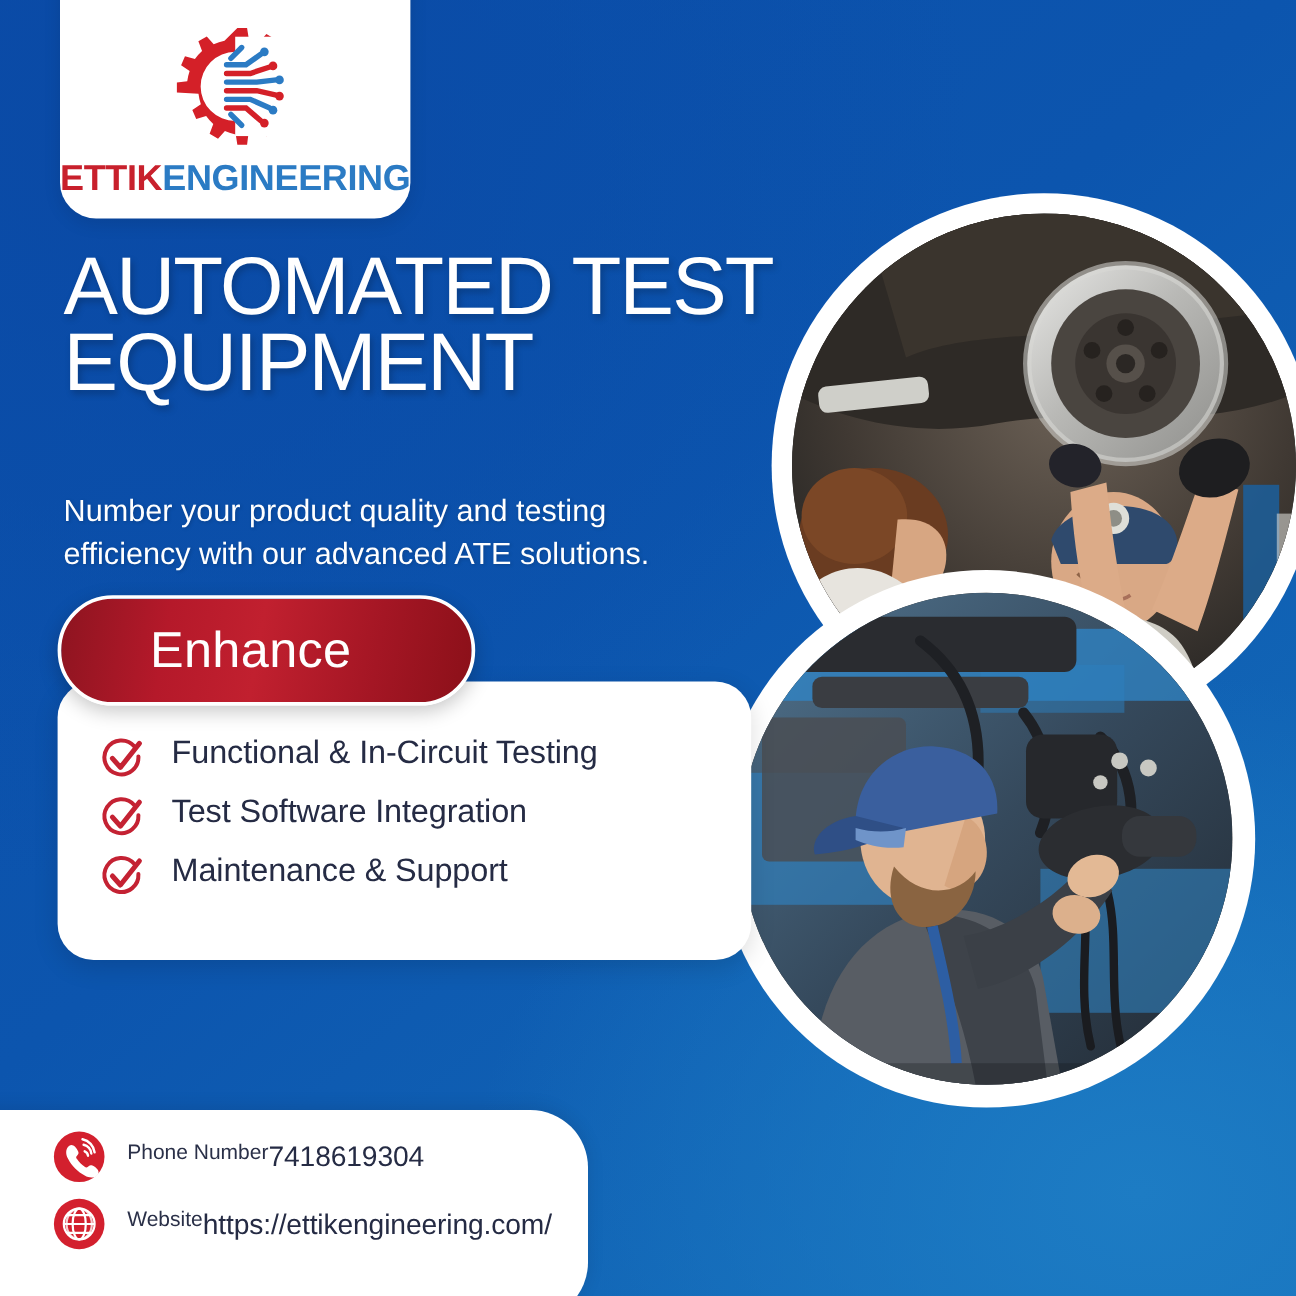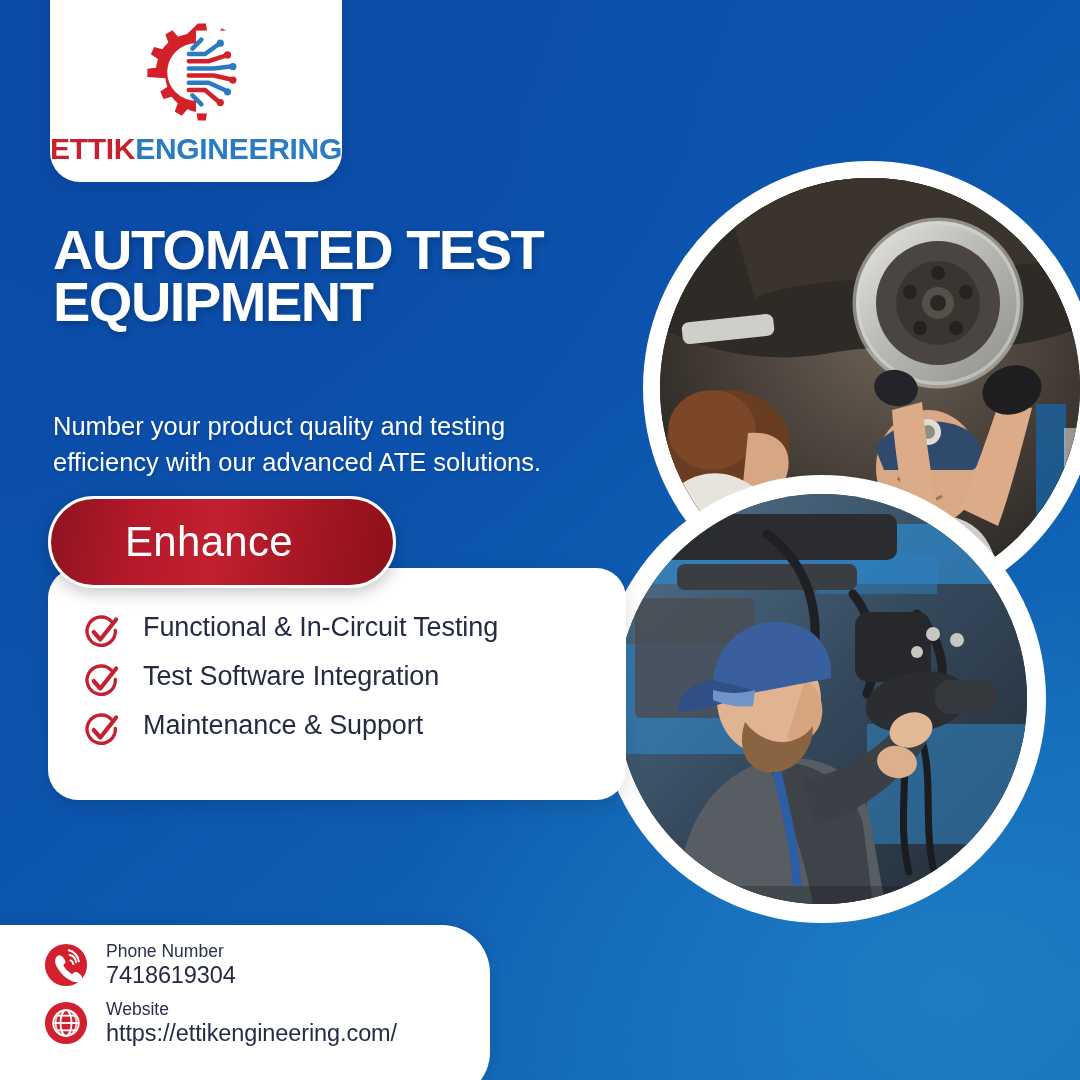--- a/index.html
+++ b/index.html
@@ -24,22 +24,22 @@
     display:flex;flex-direction:column;align-items:center;justify-content:flex-end;
     padding-bottom:16px;box-sizing:border-box;
   }
   .logo-mark{width:108px;height:108px;display:block;margin-bottom:6px;}
   .logo-word{font-size:30px;font-weight:700;letter-spacing:-0.3px;white-space:nowrap;}
   .logo-word .p1{color:#c8202c;}
   .logo-word .p2{color:#2b7bc4;}
 
   
   .headline{
-    position:absolute;left:53px;top:224px;width:700px;
-    color:#fff;font-size:56px;line-height:.92;font-weight:700;
+    position:absolute;left:53px;top:208px;width:700px;
+    color:#fff;font-size:68px;line-height:.92;font-weight:400;
     letter-spacing:-1.5px;
     text-shadow:2px 3px 6px rgba(0,0,0,.22);
     font-stretch:condensed;
   }
   .headline span{display:block;}
   .subtitle{
     position:absolute;left:53px;top:408px;width:560px;
     color:#fff;font-size:25.5px;line-height:1.42;font-weight:400;
     text-shadow:1px 1px 3px rgba(0,0,0,.18);
   }
@@ -88,21 +88,21 @@
 
   
   .footer-card{
     position:absolute;left:-60px;top:925px;width:550px;height:175px;
     background:#fff;border-radius:0 48px 48px 0;
     box-shadow:0 -2px 14px rgba(0,0,0,.10);
   }
   .contact{position:absolute;left:44px;top:942px;width:430px;}
   .contact-row{display:flex;align-items:center;margin-bottom:12px;}
   .c-ico{width:44px;height:44px;flex:0 0 44px;margin-right:18px;}
-  .c-txt{display:flex;flex-direction:column;line-height:1.12;}
+  .c-txt{display:flex;flex-direction:row;line-height:1.12;}
   .c-label{color:#2a3048;font-size:17.5px;font-weight:400;}
   .c-value{color:#252b44;font-size:23.5px;font-weight:400;letter-spacing:-.1px;}
 </style>
 </head>
 <body>
 
 <div class="poster">
 
   <div class="logo-card">
     <svg class="logo-mark" viewBox="0 0 120 120">

